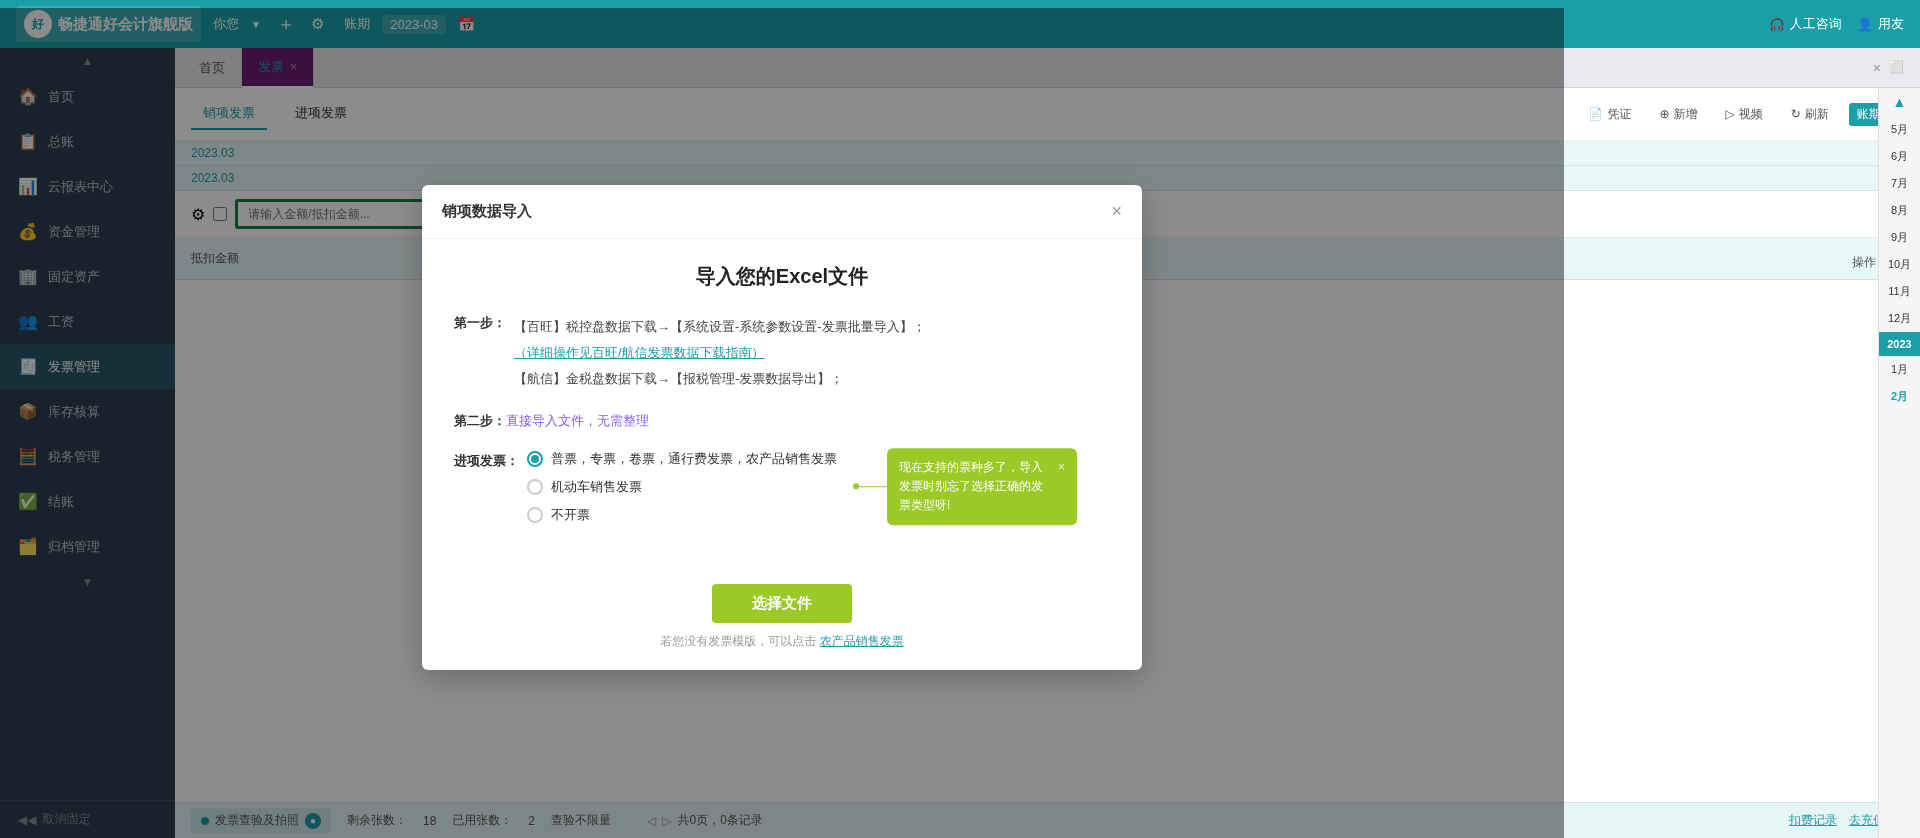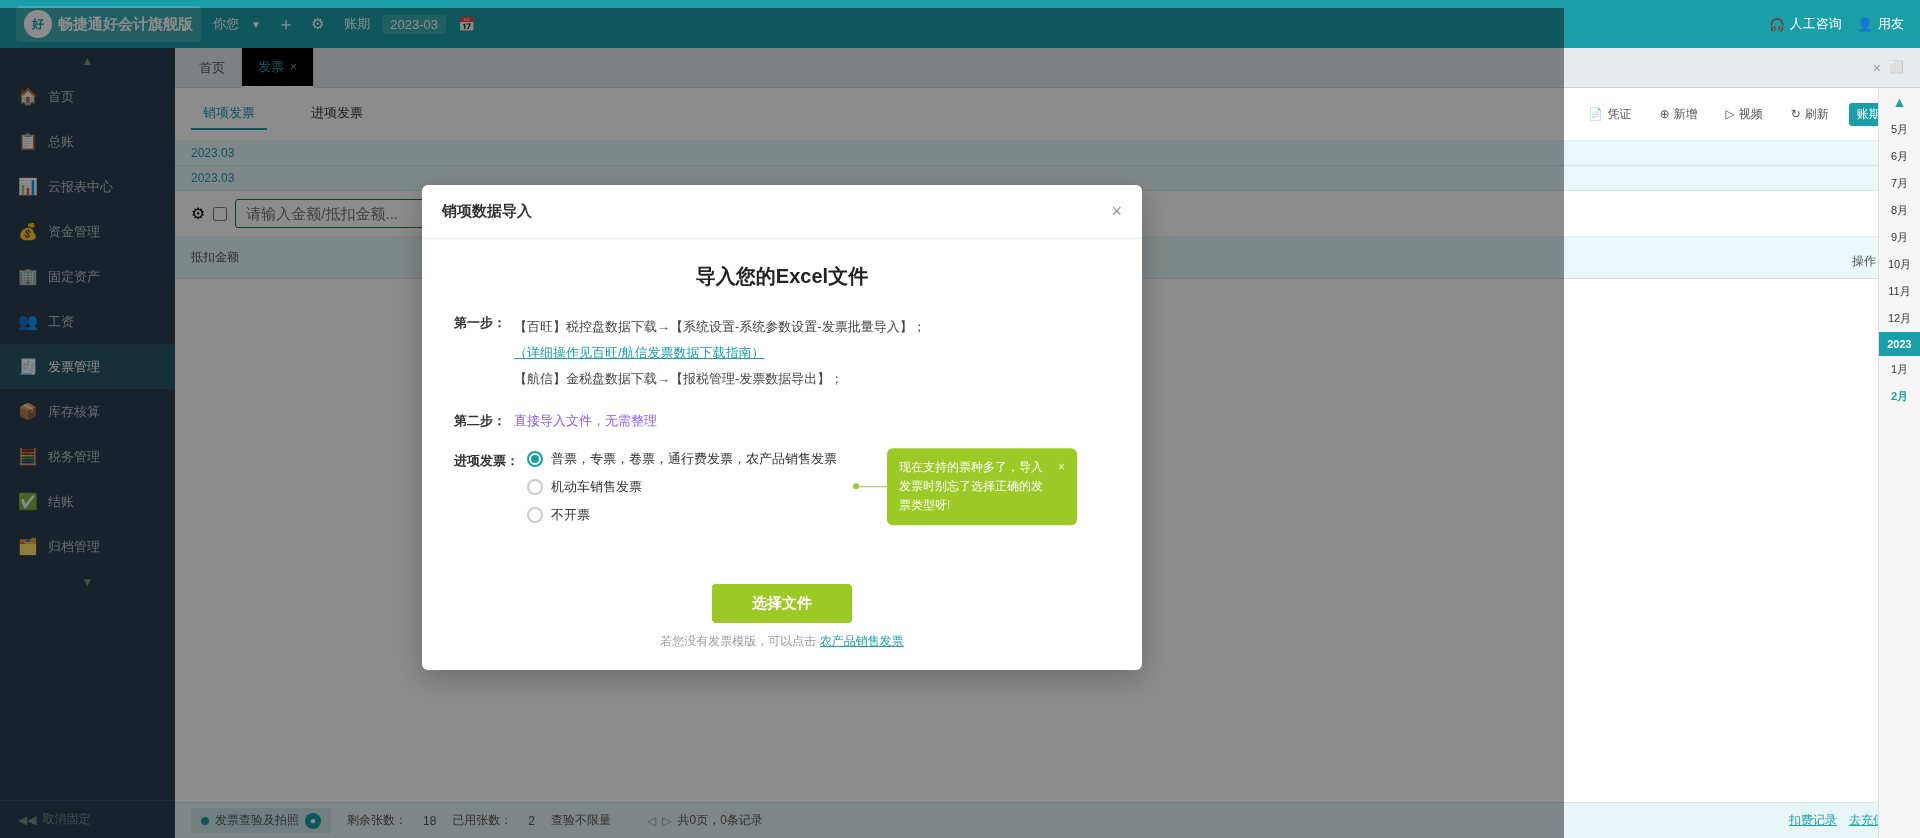--- a/index.html
+++ b/index.html
@@ -48,42 +48,42 @@
 
     
     .tabs-bar {
       display: flex; align-items: center; background: #e8eaed; border-bottom: 1px solid #d0d3d9;
       height: 40px; padding: 0 8px; gap: 0;
     }
     .tab-item {
       display: flex; align-items: center; gap: 6px; padding: 0 16px; height: 40px;
       color: #555; font-size: 13px; cursor: pointer; border-right: 1px solid #d0d3d9;
     }
-    .tab-item.active { background: #000000; color: #1a9fa8; border-bottom: 2px solid white; }
+    .tab-item.active { background: #701a75; color: #1a9fa8; border-bottom: 2px solid white; }
     .tab-close { font-size: 12px; color: #999; cursor: pointer; }
 
     
     .page-content { flex: 1; background: white; display: flex; flex-direction: column; overflow: hidden; }
 
     
     .invoice-toolbar {
-      display: flex; align-items: center; padding: 10px 16px; gap: 32px;
+      display: flex; align-items: center; padding: 10px 16px; gap: 16px;
       border-bottom: 1px solid #eee; background: white;
     }
     .invoice-tab {
       font-size: 13px; color: #333; padding: 6px 12px; cursor: pointer; border-bottom: 2px solid transparent;
     }
     .invoice-tab.active { color: #1a9fa8; border-bottom-color: #1a9fa8; }
     .toolbar-right { margin-left: auto; display: flex; align-items: center; gap: 12px; }
     .toolbar-btn { display: flex; align-items: center; gap: 4px; font-size: 12px; color: #555; cursor: pointer; padding: 4px 8px; }
     .period-badge { background: #1a9fa8; color: white; font-size: 12px; padding: 3px 8px; border-radius: 3px; cursor: pointer; }
 
     
     .filter-row { display: flex; align-items: center; padding: 8px 16px; gap: 8px; background: white; border-bottom: 1px solid #eee; }
-    .filter-input { border: 1px solid #15803d; border-radius: 3px; padding: 5px 10px; font-size: 15px; color: #999; width: 200px; }
+    .filter-input { border: 3px solid #15803d; border-radius: 3px; padding: 5px 10px; font-size: 12px; color: #999; width: 200px; }
     .filter-check { width: 14px; height: 14px; }
 
     
     .table-header { display: flex; align-items: center; background: #e8f7f8; padding: 8px 16px; border-bottom: 1px solid #ddd; font-size: 12px; color: #555; }
     .th-cell { flex: 1; }
     .th-cell.op { text-align: center; width: 80px; flex: 0 0 80px; margin-top: 8px; }
 
     
     .bottom-bar { display: flex; align-items: center; background: #e8f5f6; border-top: 1px solid #d0e8ea; padding: 6px 16px; gap: 16px; font-size: 12px; color: #555; height: 36px; }
     .bottom-bar .invoice-check { display: flex; align-items: center; gap: 6px; background: #d0e8ea; padding: 4px 10px; border-radius: 3px; cursor: pointer; }
@@ -341,21 +341,21 @@
             <div>【百旺】税控盘数据下载→【系统设置-系统参数设置-发票批量导入】；</div>
             <div style="color:#1a9fa8;cursor:pointer;text-decoration:underline;">
               <span>（详细操作见百旺/航信发票数据下载指南）</span>
             </div>
             <div>【航信】金税盘数据下载→【报税管理-发票数据导出】；</div>
           </div>
         </div>
       </div>
 
       <div class="step-section">
-        <div style="display:flex;gap:8px;align-items:center;">
+        <div style="display:flex;gap:0;align-items:center;">
           <span style="font-size:13px;font-weight:bold;color:#333;white-space:nowrap;">第二步：</span>
           <span style="font-size:13px;color:#8b5cf6;">直接导入文件，无需整理</span>
         </div>
       </div>
 
       <div class="step-section" style="position:relative;">
         <div style="display:flex;align-items:flex-start;gap:8px;">
           <span style="font-size:13px;font-weight:bold;color:#333;white-space:nowrap;padding-top:2px;">进项发票：</span>
           <div style="display:flex;flex-direction:column;gap:10px;">
 

